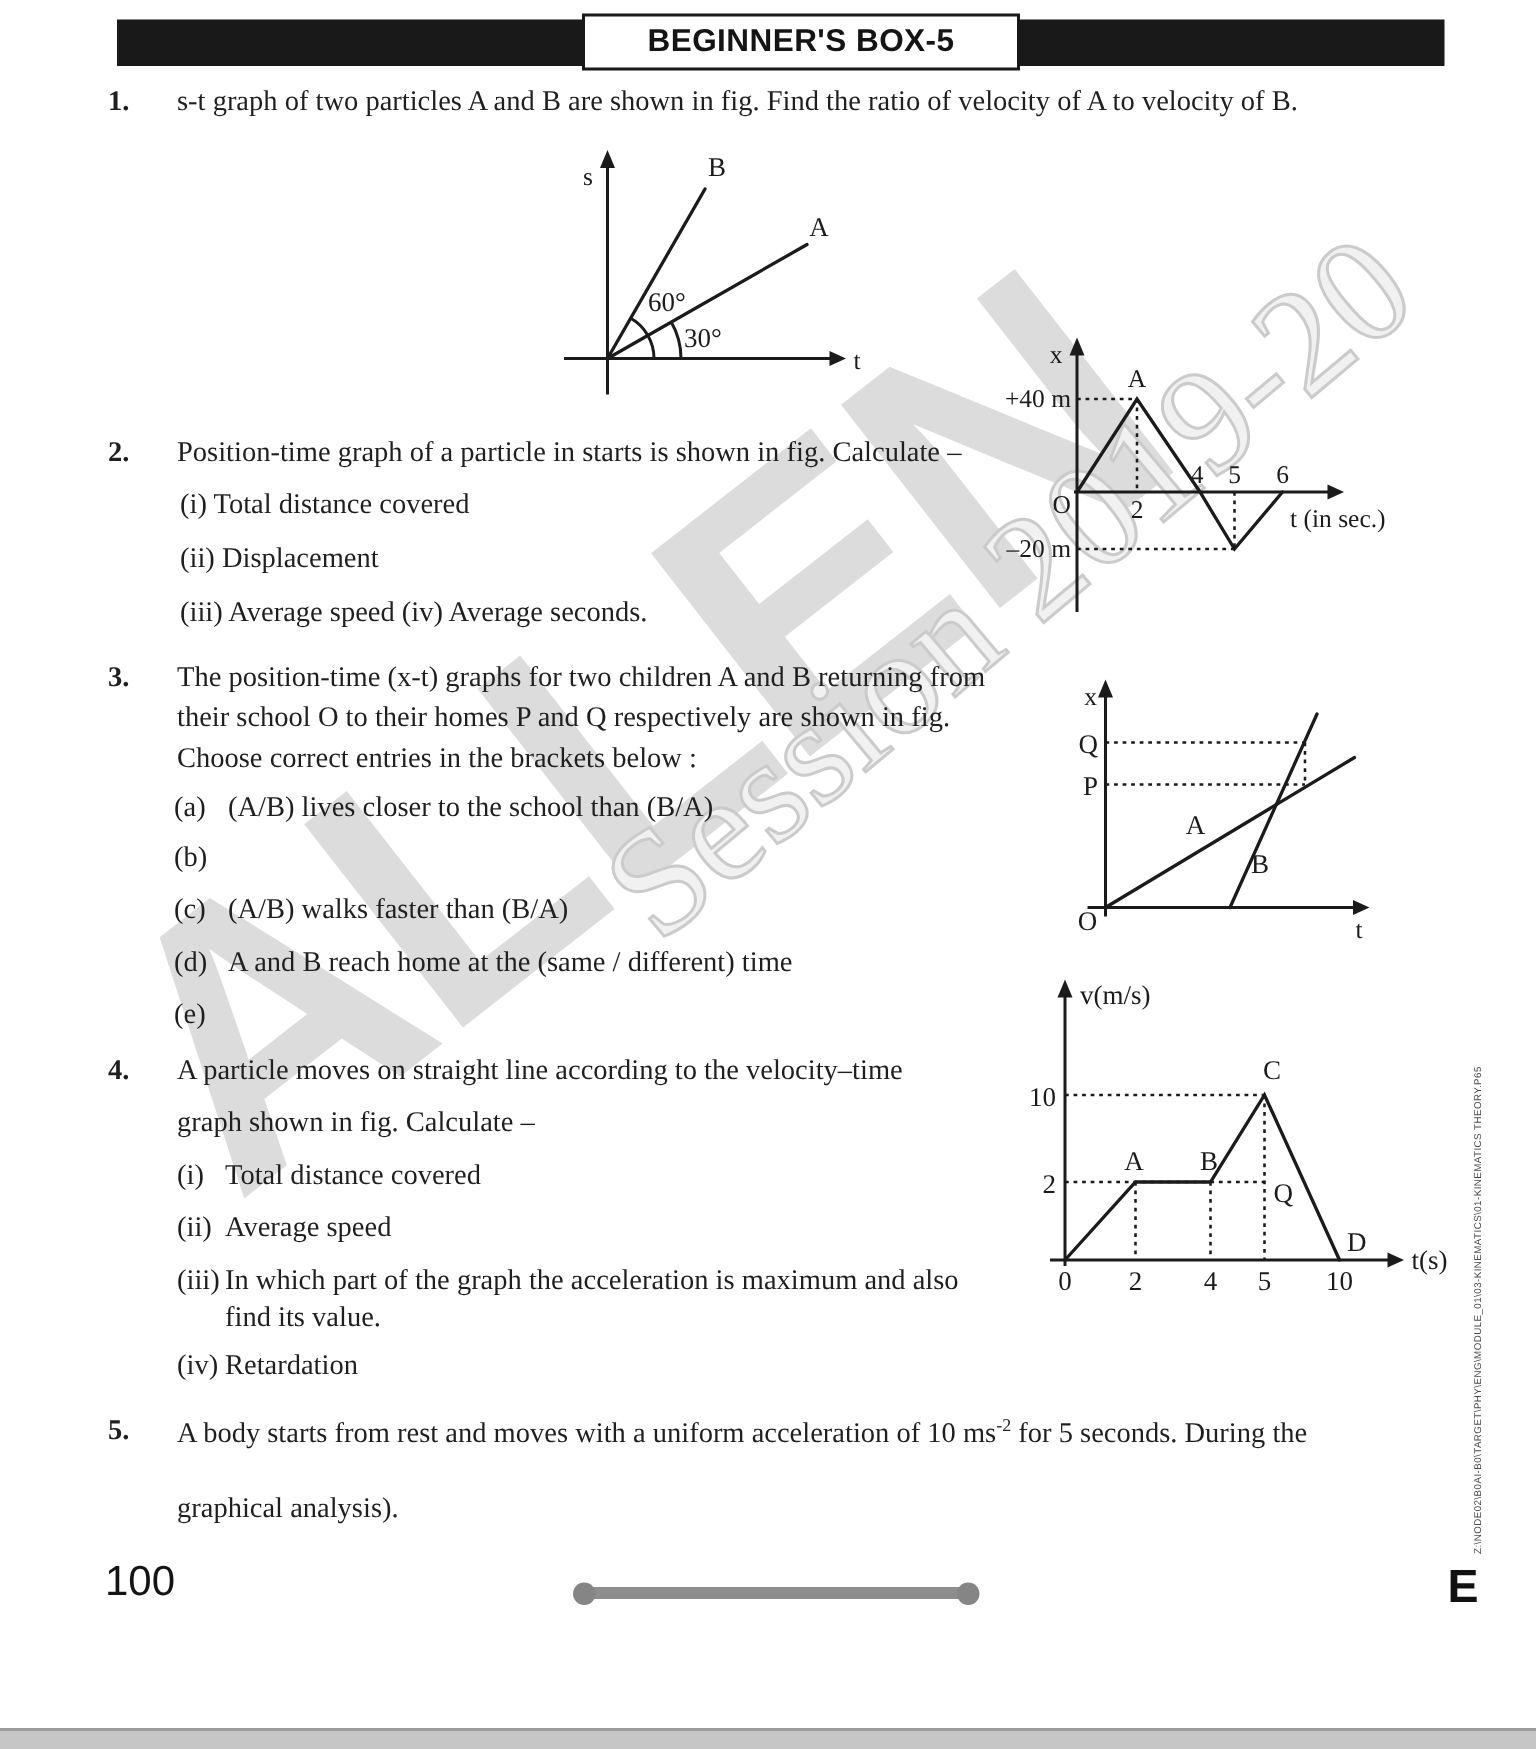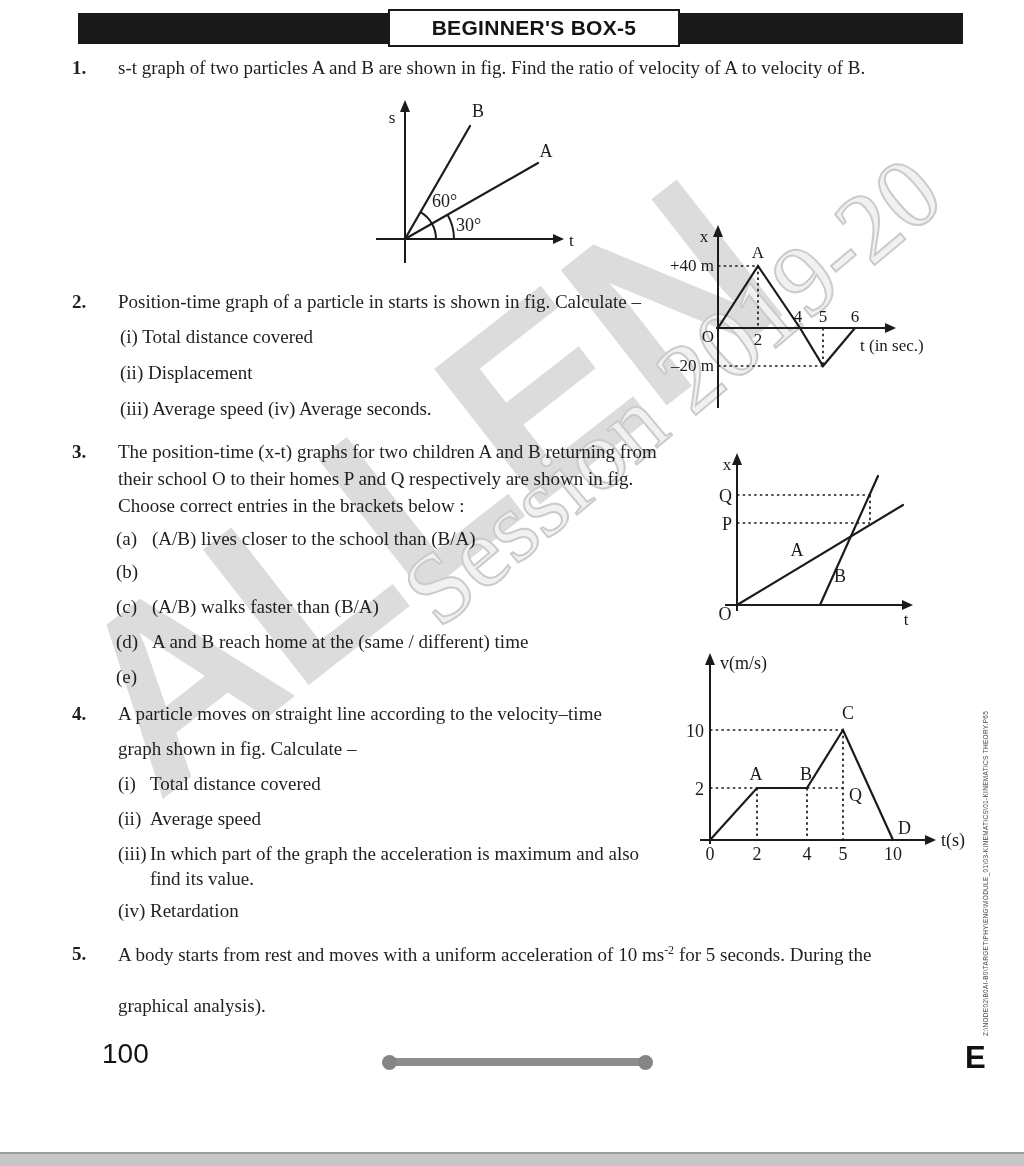--- a/index.html
+++ b/index.html
@@ -24,21 +24,21 @@
   sup.msup{font-size:12px;}
   
   svg{position:absolute;overflow:visible;}
   svg text{font-family:"Liberation Serif",serif;fill:#1b1b1b;}
   .gl{stroke:#1b1b1b;stroke-width:2.2;fill:none;stroke-linecap:round;}
   .gax{stroke:#1b1b1b;stroke-width:2;fill:none;}
   .gdash{stroke:#1b1b1b;stroke-width:1.7;fill:none;stroke-dasharray:2.5 3.2;}
   .garr{fill:#1b1b1b;stroke:none;}
   
   .pagenum{position:absolute;left:70px;top:1038px;font-family:"Liberation Sans",sans-serif;
-           font-size:28px;color:#141414;margin-left:32px;}
+           font-size:28px;color:#141414;}
   .slider-bar{position:absolute;left:389px;top:1058px;width:256px;height:8px;background:#8d8d8d;border-radius:4px;}
   .slider-cap{position:absolute;width:15px;height:15px;border-radius:50%;background:#858585;top:1055px;}
   .ed-letter{position:absolute;left:965px;top:1040px;font-family:"Liberation Sans",sans-serif;
              font-weight:bold;font-size:31px;color:#111;}
   .side-path{position:absolute;left:982px;top:1036px;transform:rotate(-90deg);transform-origin:0 0;
              font-family:"Liberation Sans",sans-serif;font-size:6.5px;color:#4a4a4a;white-space:nowrap;
              letter-spacing:.3px;}
   .bottom-strip{position:absolute;left:0;top:1152px;width:1024px;height:14px;background:#c6c6c6;
                 border-top:2px solid #9b9b9b;}
 </style>

